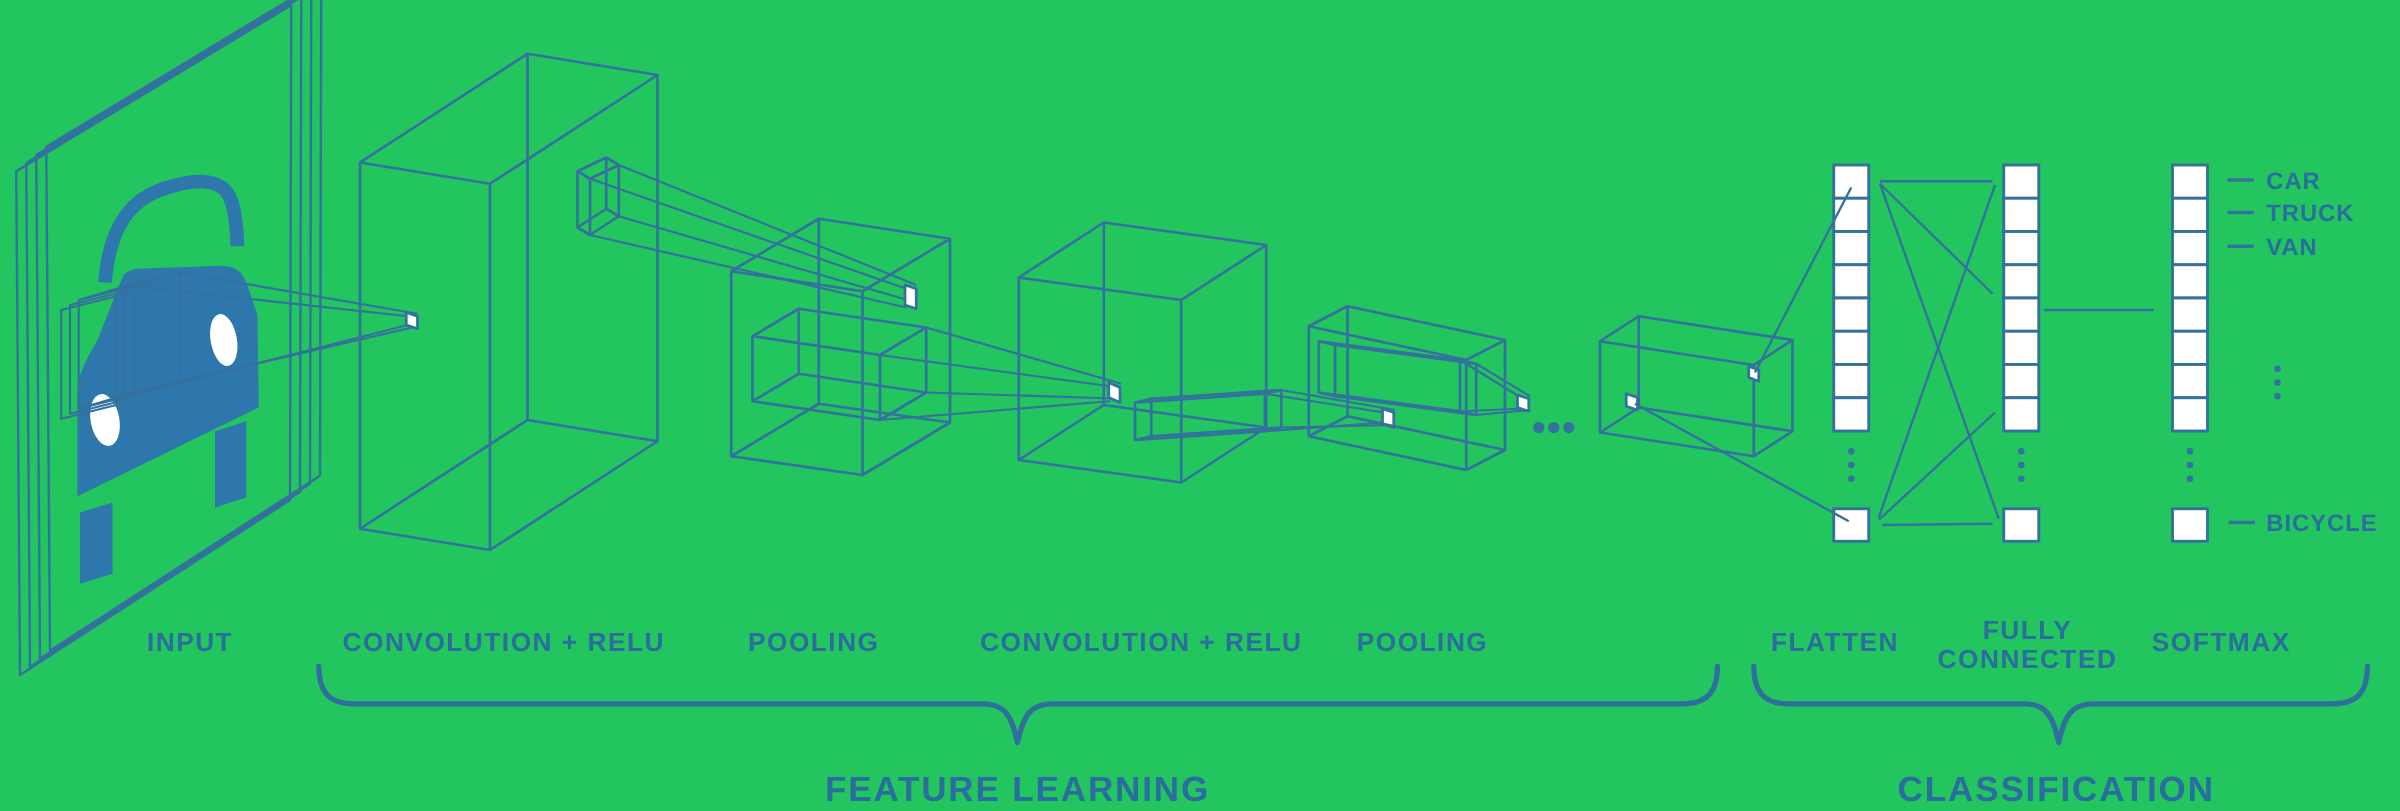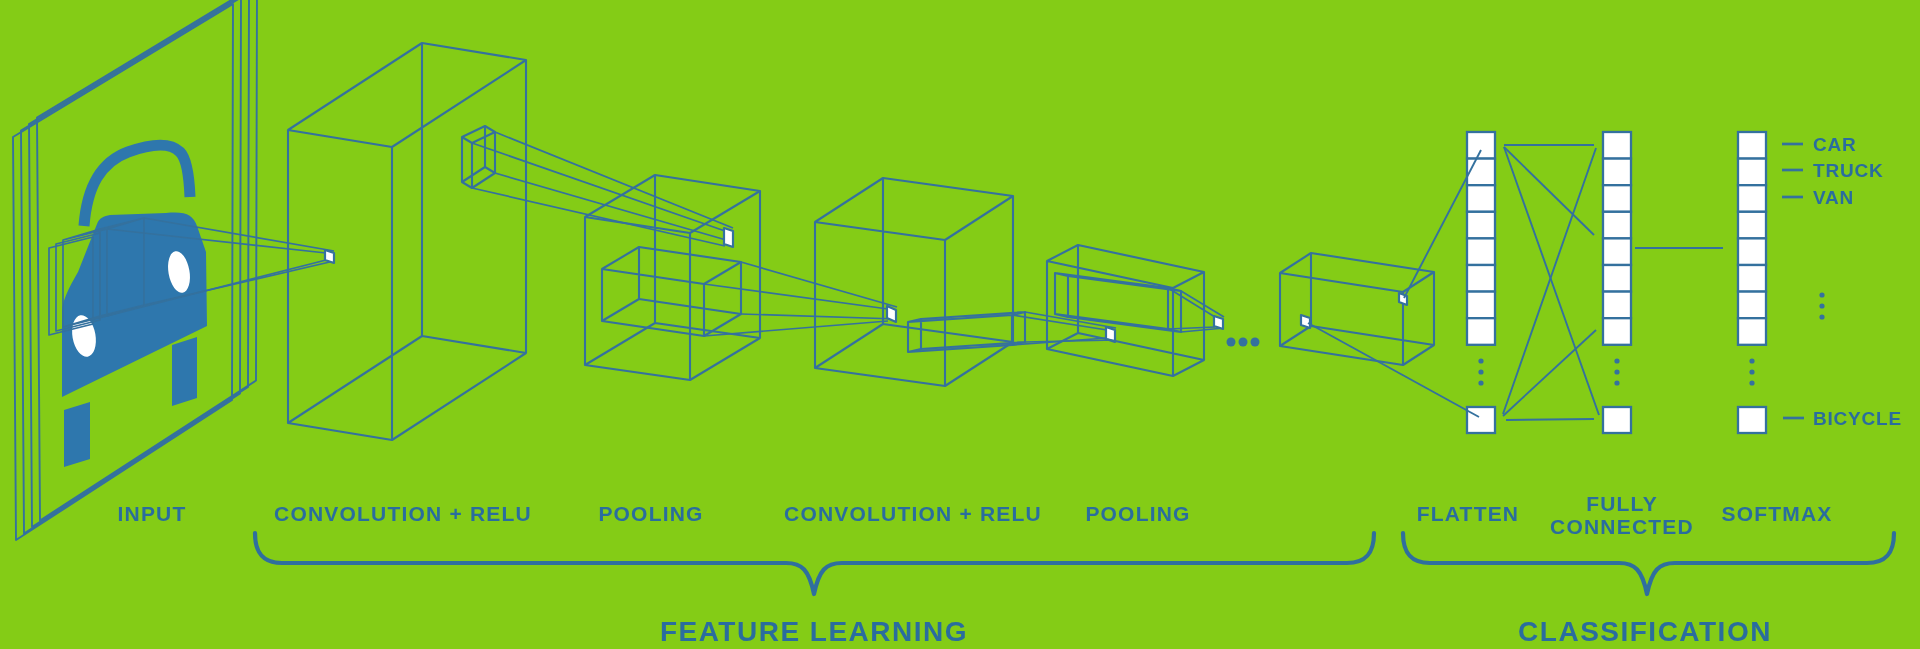--- a/index.html
+++ b/index.html
@@ -1,16 +1,16 @@
 <!DOCTYPE html>
 <html><head>
 <meta charset="utf-8">
 <style>
   html,body{margin:0;padding:0;background:#ffffff;}
-  .stage{position:relative;width:1920px;height:649px;background:#84cc16;overflow:hidden;
+  .stage{position:relative;width:1920px;height:649px;background:#22c55e;overflow:hidden;
          font-family:"Liberation Sans",sans-serif;}
   svg{position:absolute;left:0;top:0;}
   .wire{fill:none;stroke:#34719e;stroke-width:2.1;stroke-linejoin:round;}
   .wire-thin{fill:none;stroke:#34719e;stroke-width:1.7;stroke-linejoin:round;}
   .page{fill:none;stroke:#34719e;stroke-width:1.9;stroke-linejoin:round;}
   .beam{fill:none;stroke:#34719e;stroke-width:1.7;}
   .target{fill:#ffffff;stroke:#34719e;stroke-width:2.2;stroke-linejoin:round;}
   .cell{fill:#ffffff;stroke:#34719e;stroke-width:2.3;}
   .dot{fill:#34719e;}
   .conn{fill:none;stroke:#34719e;stroke-width:1.9;}

